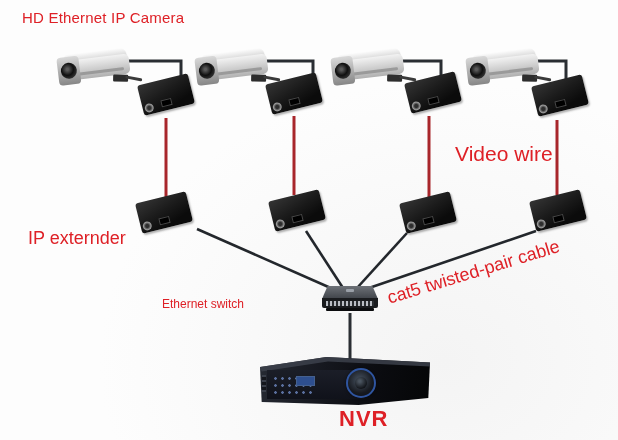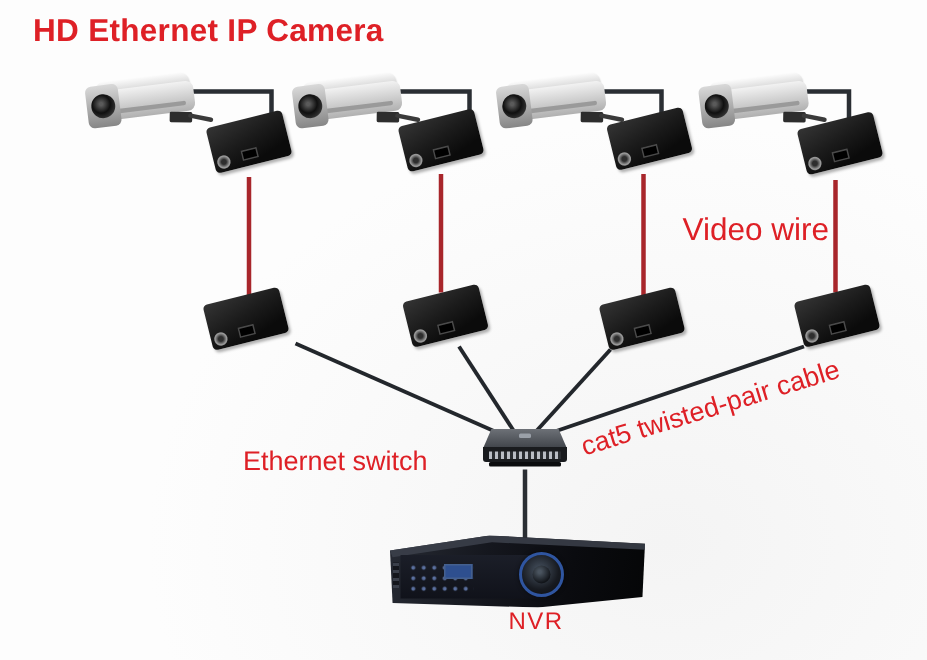--- a/index.html
+++ b/index.html
@@ -9,26 +9,26 @@
     --bg:#fdfdfd;
   }
   html,body{margin:0;padding:0;}
   body{font-family:"Liberation Sans", sans-serif;background:#fff;}
   .stage{
     position:relative;width:618px;height:440px;overflow:hidden;
     background:radial-gradient(ellipse at 72% 82%, #f4f4f4 0%, var(--bg) 55%);
   }
   
   .lbl{position:absolute;color:var(--label-red);white-space:nowrap;z-index:5;}
-  .lbl-title{left:22px;top:9px;font-size:21px;letter-spacing:.2px;font-weight:bold;}
+  .lbl-title{left:22px;top:9px;font-size:15px;letter-spacing:.2px;}
   .lbl-video{left:455px;top:142px;font-size:21px;}
   .lbl-ext{left:28px;top:228px;font-size:18px;}
-  .lbl-switch{left:162px;top:297px;font-size:18px;text-align:right;}
+  .lbl-switch{left:162px;top:297px;font-size:12px;text-align:right;}
   .lbl-cat5{left:388px;top:288px;font-size:18px;transform:rotate(-17deg);transform-origin:0 50%;}
-  .lbl-nvr{left:339px;top:406px;font-size:16px;font-weight:normal;letter-spacing:1px;}
+  .lbl-nvr{left:339px;top:406px;font-size:22px;font-weight:bold;letter-spacing:1px;}
   
   .lines{position:absolute;left:0;top:0;z-index:1;}
   
   .camera{position:absolute;width:84px;height:40px;transform:rotate(-7deg);z-index:2;}
   .cam1{left:58px;top:50px;} .cam2{left:196px;top:50px;} .cam3{left:332px;top:50px;} .cam4{left:467px;top:50px;}
   .cam-shield{position:absolute;left:8px;top:1px;width:62px;height:10px;background:linear-gradient(#fbfbfb,#cccccc);border-radius:4px 6px 2px 2px;box-shadow:0 1px 1px rgba(0,0,0,.25);}
   .cam-body{position:absolute;left:16px;top:7px;width:56px;height:20px;background:linear-gradient(#f2f2f2,#b0b0b0);border-radius:2px 5px 5px 2px;}
   .cam-stripe{position:absolute;left:20px;top:20px;width:46px;height:3px;background:#9a9a9a;border-radius:2px;}
   .cam-front{position:absolute;left:0;top:3px;width:22px;height:28px;background:linear-gradient(#d9d9d9,#868686);border-radius:4px;}
   .cam-lens{position:absolute;left:3px;top:9px;width:16px;height:16px;border-radius:50%;background:radial-gradient(circle at 42% 40%, #5a5a5a 8%, #101010 45%, #2e2e2e 70%, #7d7d7d 92%);}
@@ -178,17 +178,18 @@
     <div class="nvr-vents"></div>
     <div class="nvr-btns"></div>
     <div class="nvr-display"></div>
     <div class="nvr-dial">
       <div class="nvr-dial-knob"></div>
     </div>
   </div>
 
   <div class="lbl lbl-title">HD Ethernet IP Camera</div>
   <div class="lbl lbl-video">Video wire</div>
+  <div class="lbl lbl-ext">IP externder</div>
   <div class="lbl lbl-switch">Ethernet switch</div>
   <div class="lbl lbl-cat5">cat5 twisted-pair cable</div>
   <div class="lbl lbl-nvr">NVR</div>
 
 </div>
 
 </body></html>

